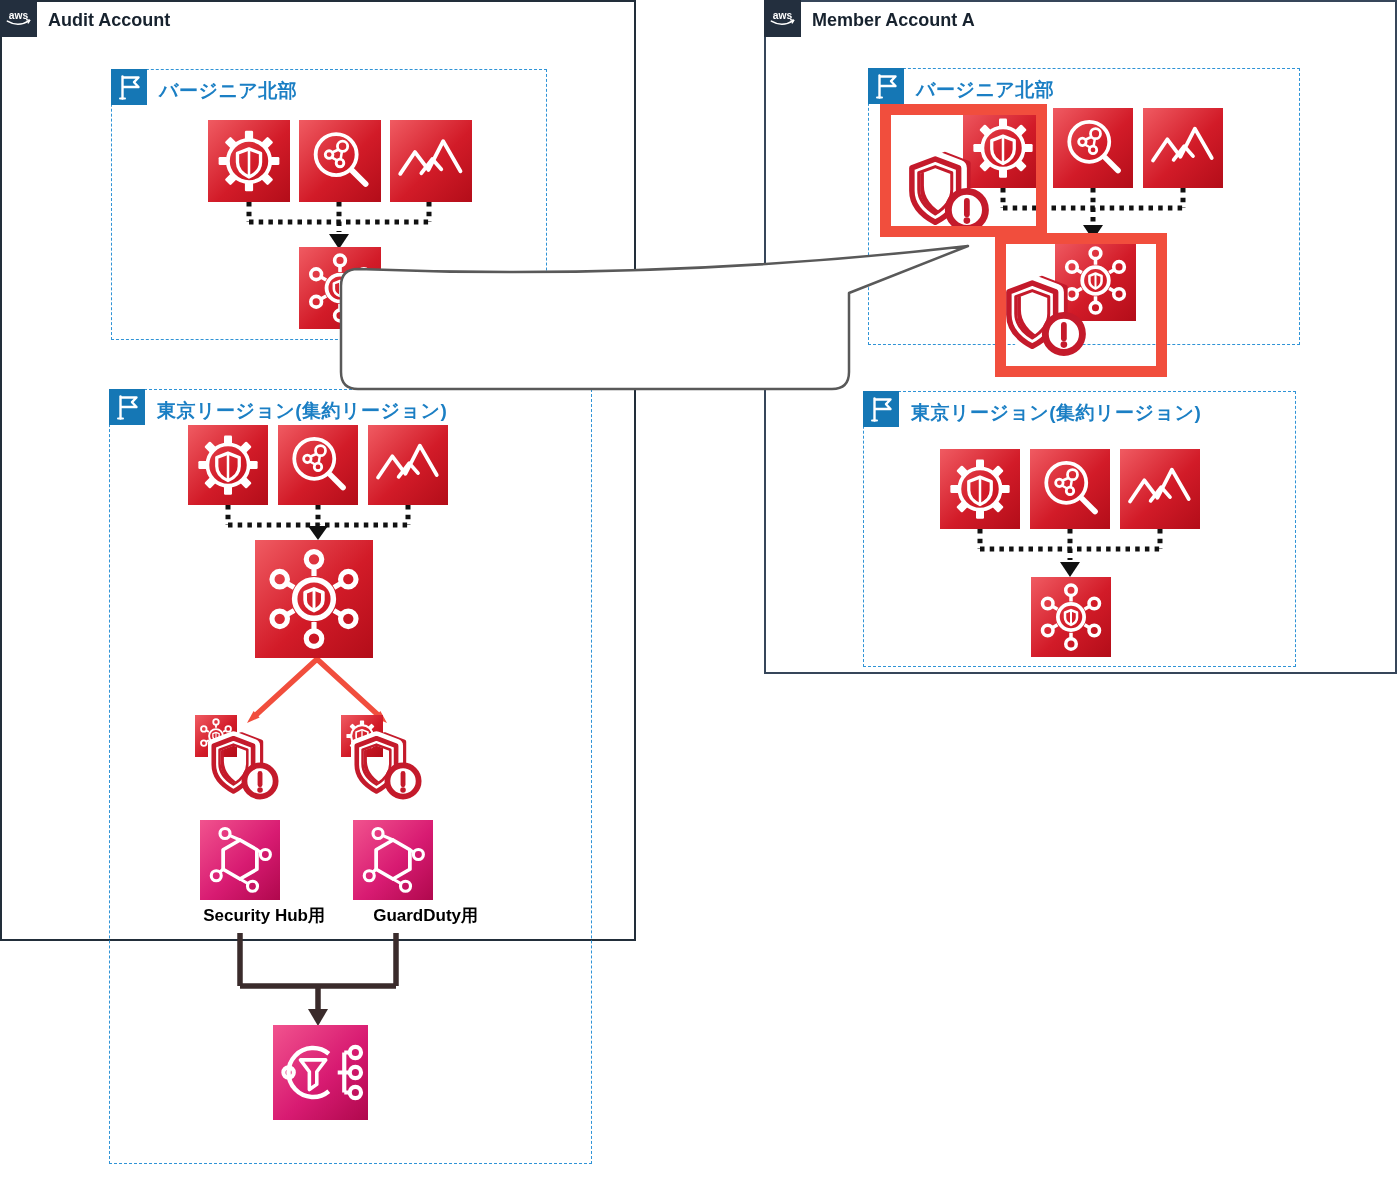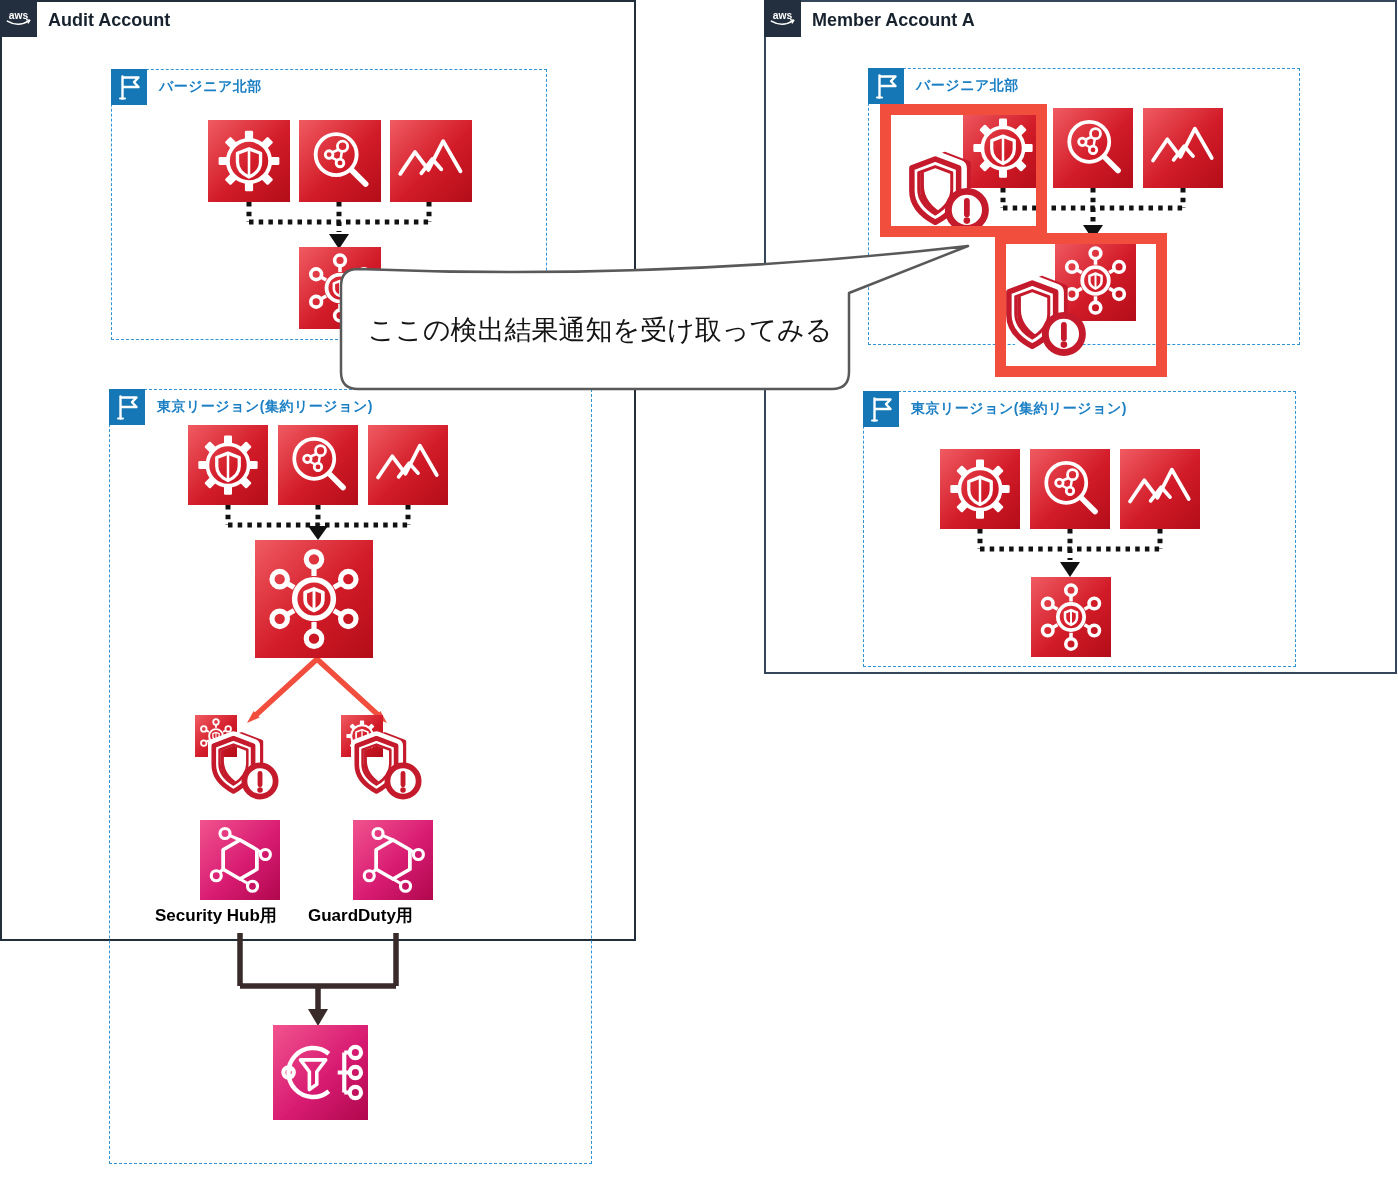--- a/index.html
+++ b/index.html
@@ -12,34 +12,34 @@
   .acct-member{left:764px;top:0;width:633px;height:674px;border-color:#36465a;}
   .aws-logo{position:absolute;left:-2px;top:-2px;width:37px;height:37px;background:#232f3e;
             display:flex;align-items:center;justify-content:center;}
   .aws-logo svg{width:33px;height:22px;display:block;}
   .account-title{position:absolute;left:46px;top:8px;font-size:18px;font-weight:700;color:#17222e;white-space:nowrap;}
 
   
   .region{position:absolute;border:1px dashed #2f93d6;box-sizing:border-box;}
   .flagbox{position:absolute;left:-1px;top:-1px;width:36px;height:36px;background:#1577b5;}
   .flagbox svg{width:36px;height:36px;display:block;}
-  .region-label{position:absolute;left:47px;top:8px;font-size:14px;font-weight:700;color:#1b7fc4;
+  .region-label{position:absolute;left:47px;top:8px;font-size:19px;font-weight:700;color:#1b7fc4;
                 letter-spacing:.5px;white-space:nowrap;}
 
   
   .svc{position:absolute;background:linear-gradient(135deg,#f05b62 0%,#d21b28 55%,#b30d19 100%);z-index:2;}
   .svc svg{width:100%;height:100%;display:block;}
   .pinksvc{background:linear-gradient(135deg,#f1538e 0%,#d81b72 55%,#b0084d 100%);}
   .finding{position:absolute;z-index:4;}
   .finding svg{width:100%;height:100%;display:block;}
 
   .connector{position:absolute;z-index:2;}
   .connector svg{display:block;}
 
-  .rule-label{position:absolute;width:170px;text-align:left;font-size:17px;font-weight:600;color:#000;z-index:3;}
+  .rule-label{position:absolute;width:170px;text-align:right;font-size:17px;font-weight:600;color:#000;z-index:3;}
 
   
   .hl-box{position:absolute;border:11px solid #f14e3d;box-sizing:border-box;background:transparent;z-index:5;}
 
   
   .bubble{position:absolute;left:330px;top:236px;width:650px;height:160px;z-index:6;}
   .bubble-text{position:absolute;left:352px;top:312px;width:496px;text-align:center;
                font-size:27px;color:#141414;z-index:7;white-space:nowrap;}
   .hidden-defs{position:absolute;width:0;height:0;overflow:hidden;}
 </style>
@@ -358,15 +358,14 @@
           </svg>
         </div>
     </div>
   </div>
 
   <div class="bubble">
     <svg width="650" height="160" viewBox="330 236 650 160">
       <path d="M968 246 L849 293 L849 372 Q849 389 832 389 L358 389 Q341 389 341 372 L341 286 Q341 269 358 269 Q662 281 968 246 Z" fill="#ffffff" stroke="#595959" stroke-width="2.5" stroke-linejoin="round"></path>
     </svg>
   </div>
-  <div class="bubble-text">ここの検出結果通知を受け取ってみる</div>
 
 </div>
 
 </body></html>

